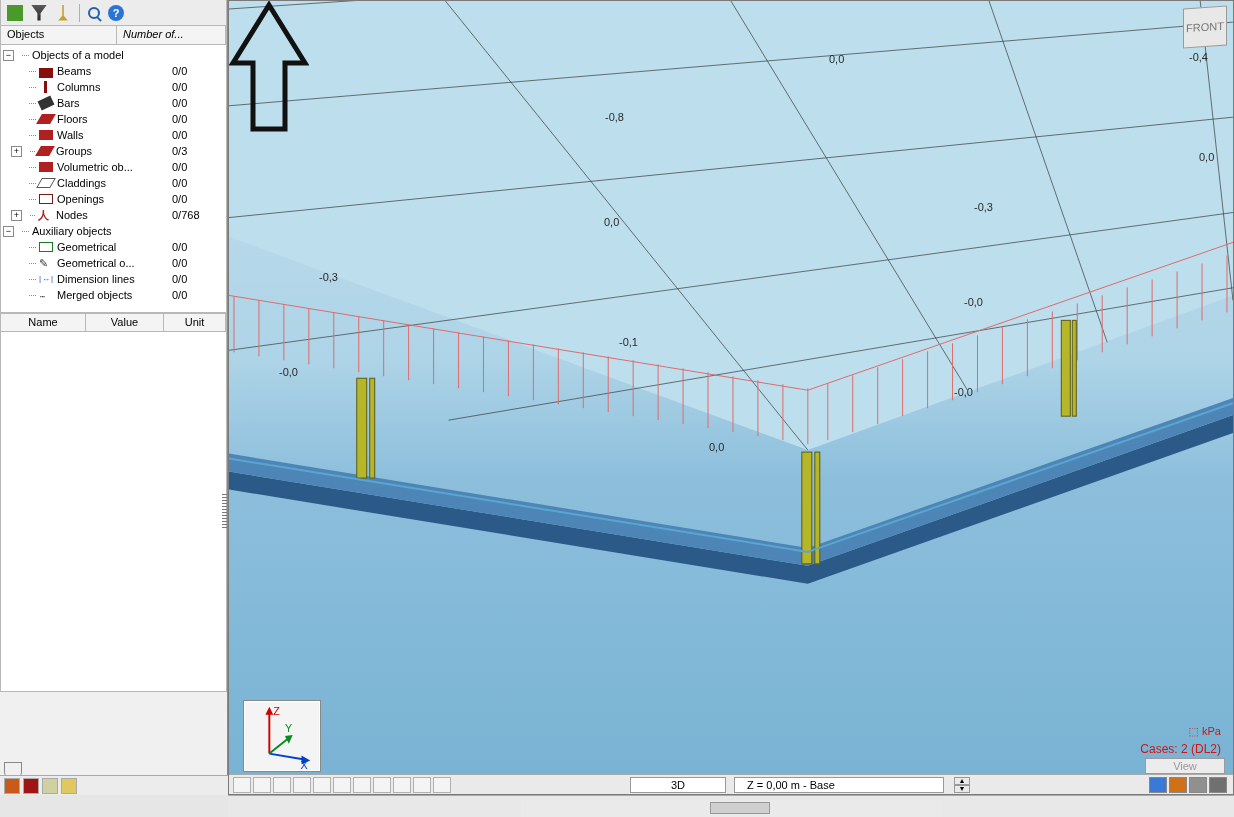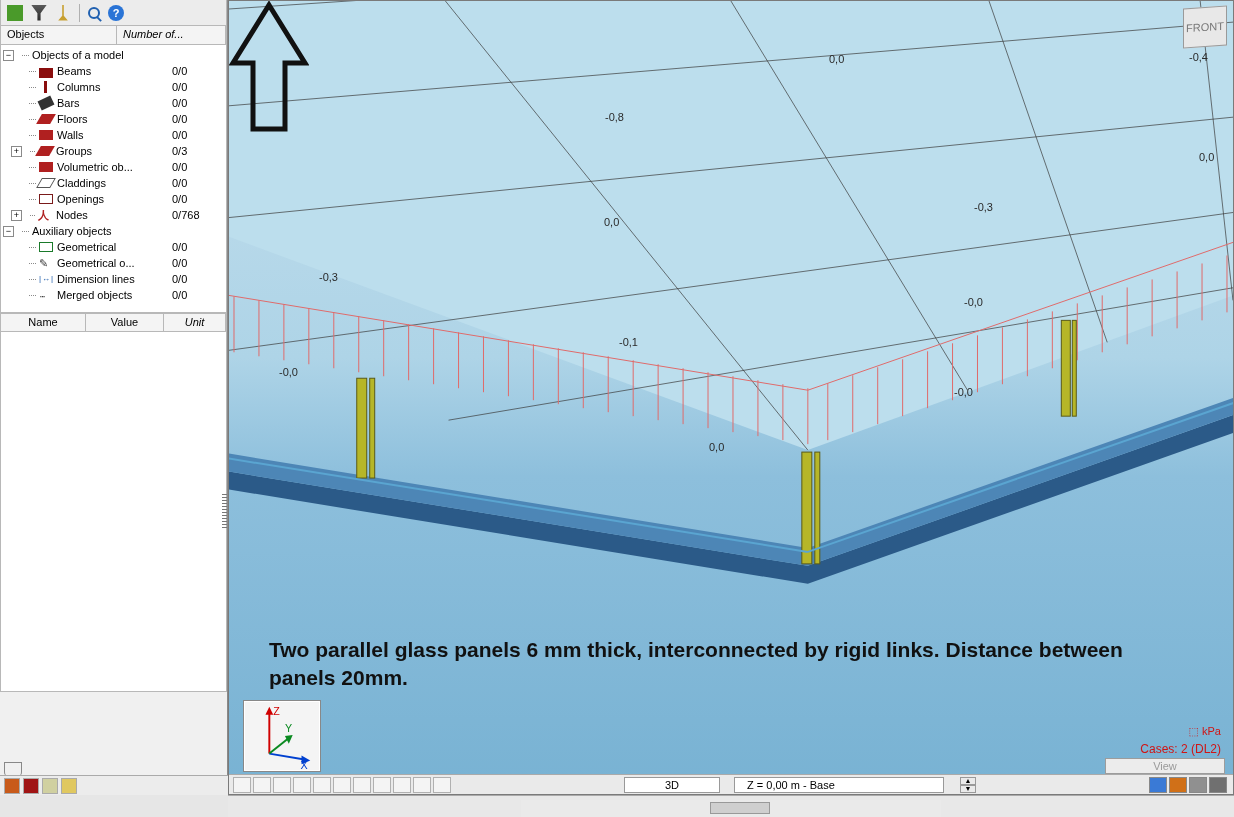--- a/index.html
+++ b/index.html
@@ -72,21 +72,21 @@
   .sub-tab {
     padding:2px 10px 2px 8px; border:1px solid #888; border-bottom:none;
     background:#f2f2f2; margin-right:-1px; font-size:11px;
     border-radius:0 12px 0 0 / 0 18px 0 0;
   }
   .sub-tab.active { background:#fff; font-weight:bold; }
   .prop-header {
     height:19px; display:flex; background:#f4f4f4; border:1px solid #b8b8b8;
   }
   .prop-header .pcol { border-right:1px solid #b8b8b8; padding:2px 6px; text-align:center;}
-  .pcol.name{width:85px;} .pcol.val{width:78px;} .pcol.unit{flex:1;font-style:italic;}
+  .pcol.name{width:85px;} .pcol.val{width:78px;} .pcol.unit{flex:1;}
   .prop-body { background:#fff; height: 360px; border:1px solid #b8b8b8; border-top:none; position:relative;}
   .drag-handle {
     position:absolute; top:45%; right:-1px; width:5px; height:36px;
     background: repeating-linear-gradient(#777,#777 1px,transparent 1px,transparent 3px);
   }
   .bottom-tab-row {
     position:absolute; left:0; bottom:19px; width:228px; height:16px;
     display:flex; align-items:flex-end; padding-left:4px;
   }
   .btab { width:18px; height:14px; border:1px solid #888; border-bottom:none; margin-right:1px;
@@ -127,30 +127,30 @@
   .status-kpa {
     position:absolute; right:12px; bottom:56px; text-align:right;
     color:#d01515; font-size:12px;
   }
   .status-case {
     position:absolute; right:12px; bottom:38px; text-align:right;
     color:#d01515; font-size:12px;
   }
   .status-view {
     position:absolute; right:8px; bottom:20px; text-align:center;
-    color:#9a9a9a; font-size:11px; width:120px;
+    color:#9a9a9a; font-size:11px; width:80px;
     border:1px solid #9c9c9c; background:#ececec; padding:1px 0;
   }
   .vp-bottombar {
     position:absolute; left:0; right:0; bottom:0; height:20px;
     background:#eaeaea; border-top:1px solid #aaa; display:flex; align-items:center;
   }
   .vpb-left { display:flex; gap:2px; padding-left:4px; }
   .vpb-btn { width:18px; height:16px; background:#f4f4f4; border:1px solid #b0b0b0; }
-  .vpb-mid { margin-left:auto; display:flex; gap:14px; height:100%; align-items:center; }
+  .vpb-mid { margin-left:auto; display:flex; gap:8px; height:100%; align-items:center; }
   .vpb-tab { padding:1px 40px; border:1px solid #999; background:#fff; }
   .vpb-info { padding:1px 12px; border:1px solid #999; background:#fff; width:210px; }
   .vp-scroll {
     position:absolute; left:50%; transform:translateX(-50%); bottom:0;
     width:420px; height:17px; background:#eaeaea;
   }
   .vp-scroll .thumb { position:absolute; left:45%; width:60px; top:2px; height:12px; background:#cfcfcf; border:1px solid #999; }
   .vpb-spin { display:flex; flex-direction:column; margin-left:2px; }
   .spin-btn { width:16px; height:8px; background:#eaeaea; border:1px solid #999; font-size:7px; line-height:6px; text-align:center;}
   .vpb-right { margin-left:auto; display:flex; gap:2px; padding-right:6px; }
@@ -422,21 +422,20 @@
   <div class="dimlbl" style="left:50px;  top:365px">-0,0</div>
 
   <div class="view-cube">
     <span>FRONT</span>
   </div>
 
   <svg class="big-arrow" viewBox="0 0 80 150">
     <path d="M40 4 L76 62 L56 62 L56 128 L24 128 L24 62 L4 62 Z" fill="none" stroke="#111" stroke-width="5"></path>
   </svg>
 
-  <div class="annotation">Two parallel glass panels 6 mm thick, interconnected by rigid links. Distance between panels 20mm.</div>
 
   <div class="axis-widget">
     <svg viewBox="0 0 78 72">
       <line x1="26" y1="54" x2="26" y2="12" stroke="#d00000" stroke-width="2"></line>
       <polygon points="26,6 22,14 30,14" fill="#d00000"></polygon>
       <text x="30" y="14" fill="#d00000" font-size="11">Z</text>
       <line x1="26" y1="54" x2="62" y2="60" stroke="#0040d0" stroke-width="2"></line>
       <polygon points="68,61 59,56 59,65" fill="#0040d0"></polygon>
       <text x="58" y="70" fill="#0040d0" font-size="11">X</text>
       <line x1="26" y1="54" x2="46" y2="38" stroke="#0a8a20" stroke-width="2"></line>

